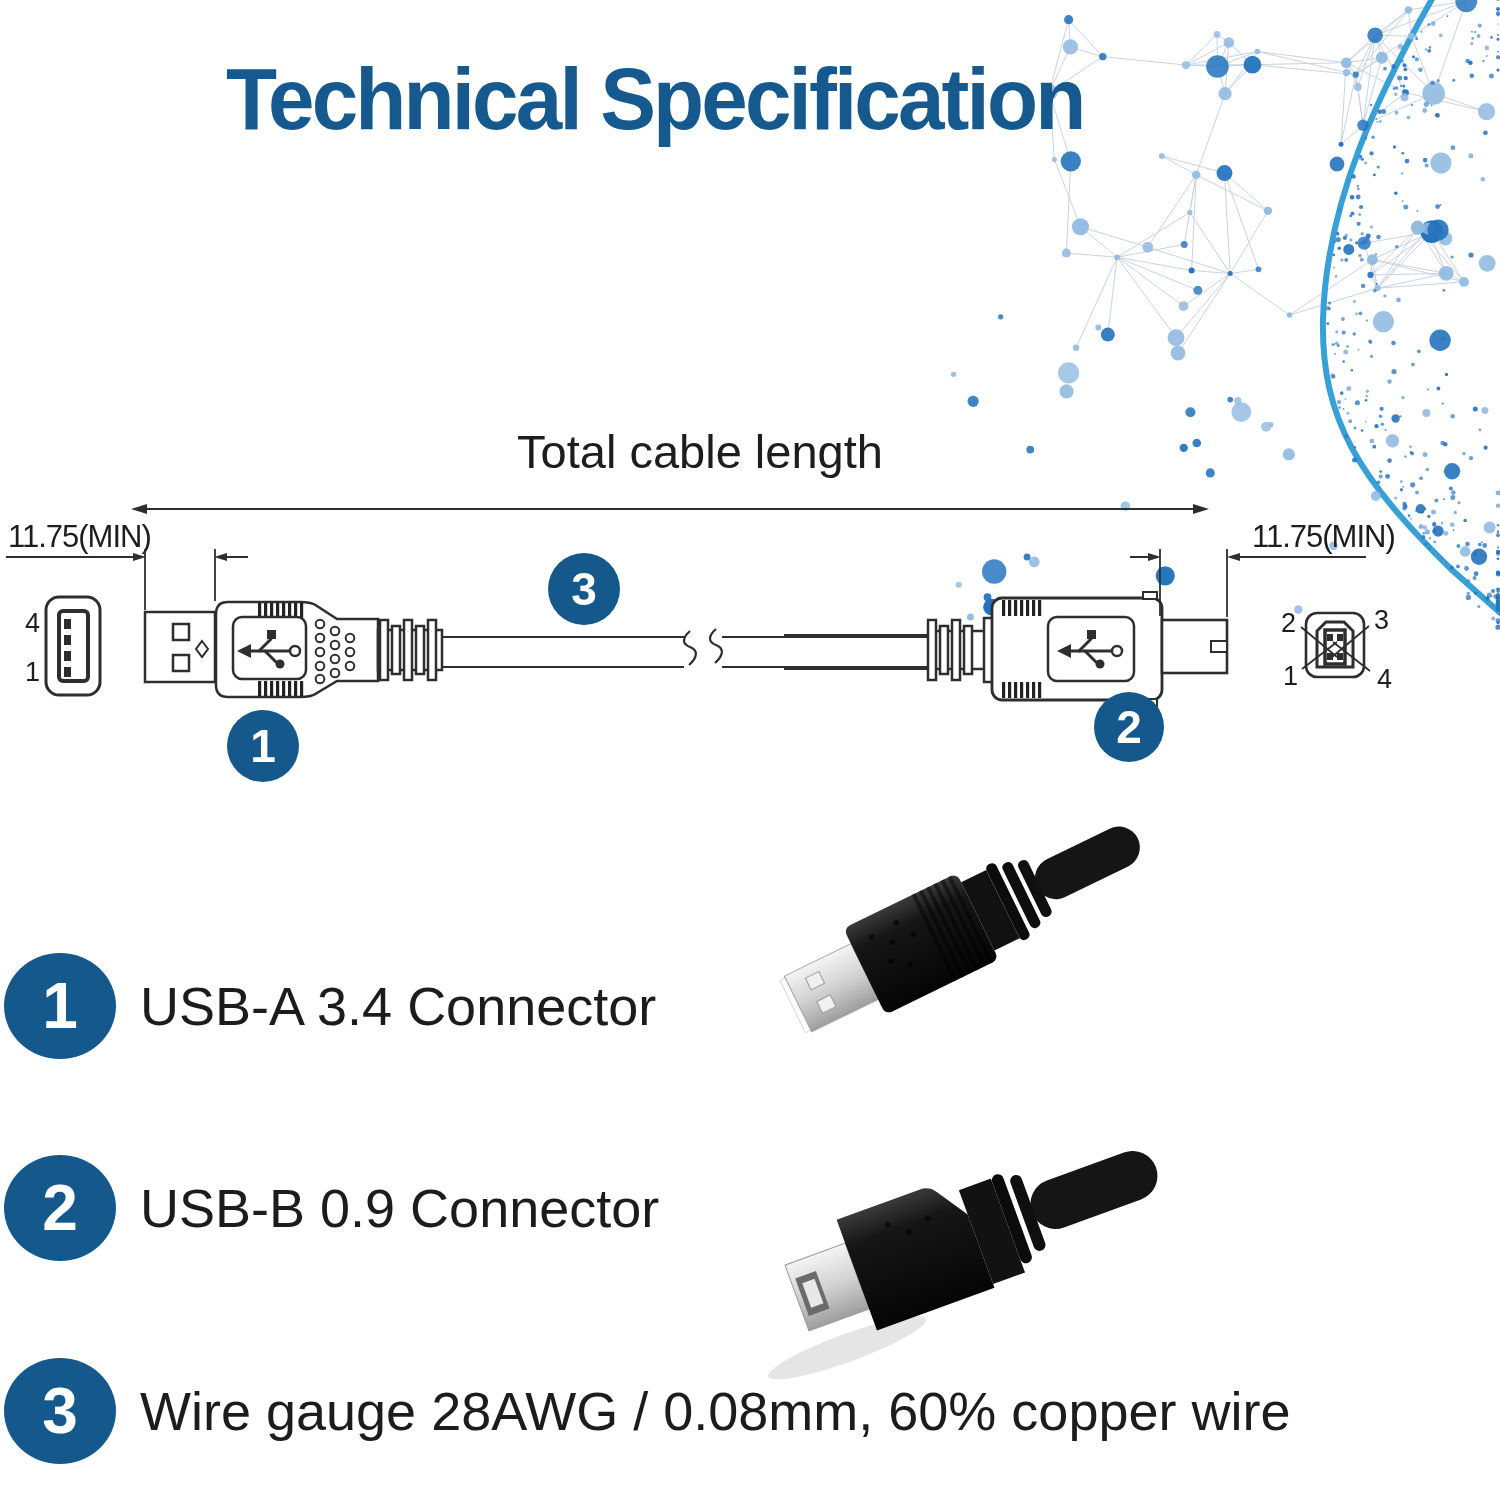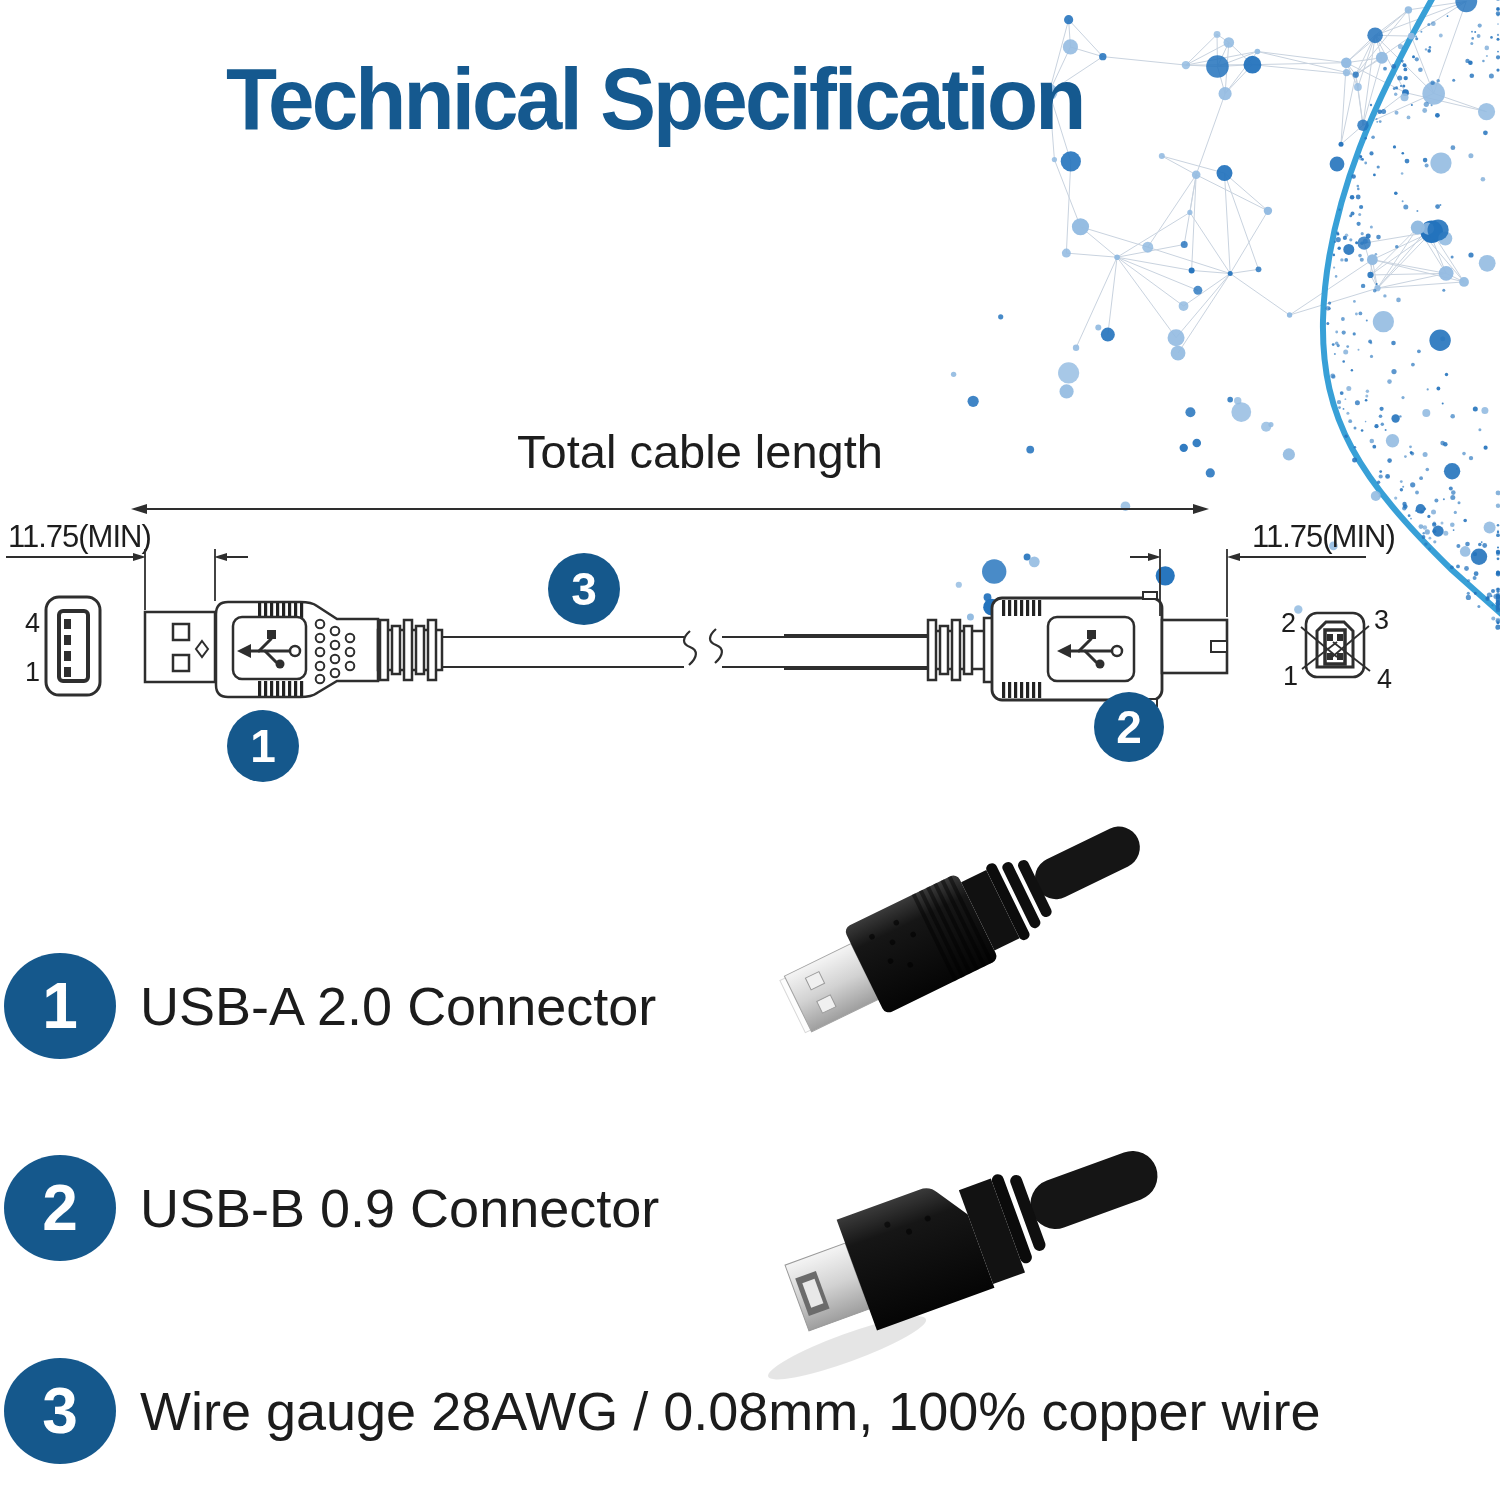--- a/index.html
+++ b/index.html
@@ -804,26 +804,26 @@
       <rect x="250" y="-25" width="132" height="50" rx="25" fill="#151515"></rect>
       <rect x="223" y="-48" width="12" height="94" rx="6" fill="#0b0b0b"></rect>
       <rect x="240" y="-41" width="12" height="80" rx="6" fill="#0f0f0f"></rect>
     </g>
   </svg>
 
   <div class="title">Technical Specification</div>
 
   <div class="legend-row" style="top:953px;">
     <div class="legend-badge">1</div>
-    <div class="legend-label">USB-A 2.0 Connector</div>
+    <div class="legend-label">USB-A 3.4 Connector</div>
   </div>
 
   <div class="legend-row" style="top:1155px;">
     <div class="legend-badge">2</div>
     <div class="legend-label">USB-B 0.9 Connector</div>
   </div>
 
   <div class="legend-row" style="top:1358px;">
     <div class="legend-badge">3</div>
-    <div class="legend-label">Wire gauge 28AWG / 0.08mm, 100% copper wire</div>
+    <div class="legend-label">Wire gauge 28AWG / 0.08mm, 60% copper wire</div>
   </div>
 
 </div>
 
 </body></html>

